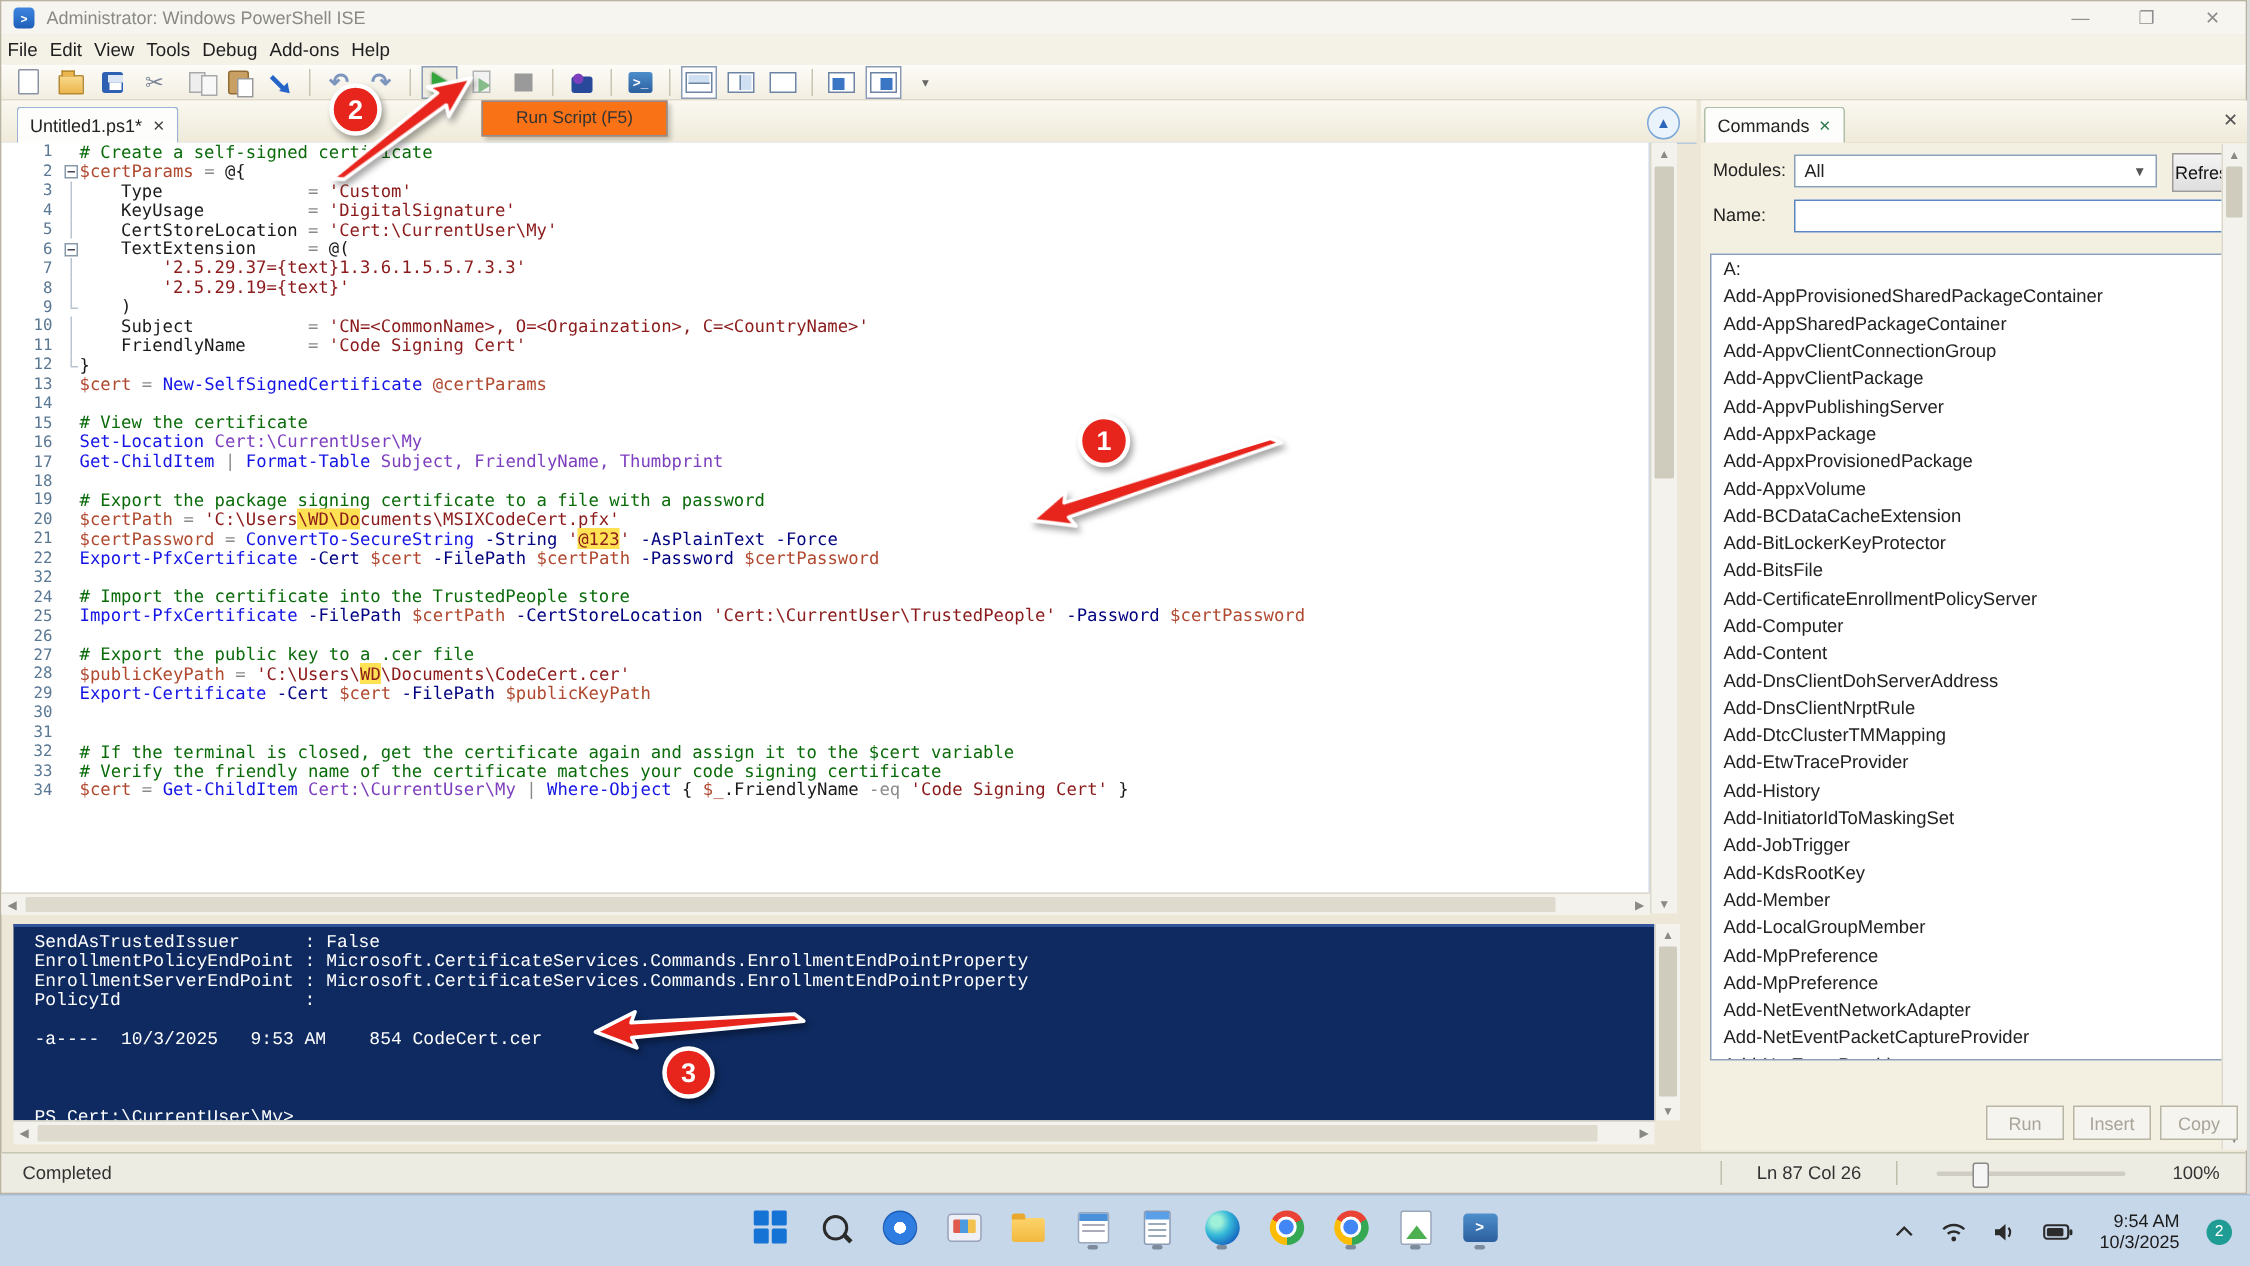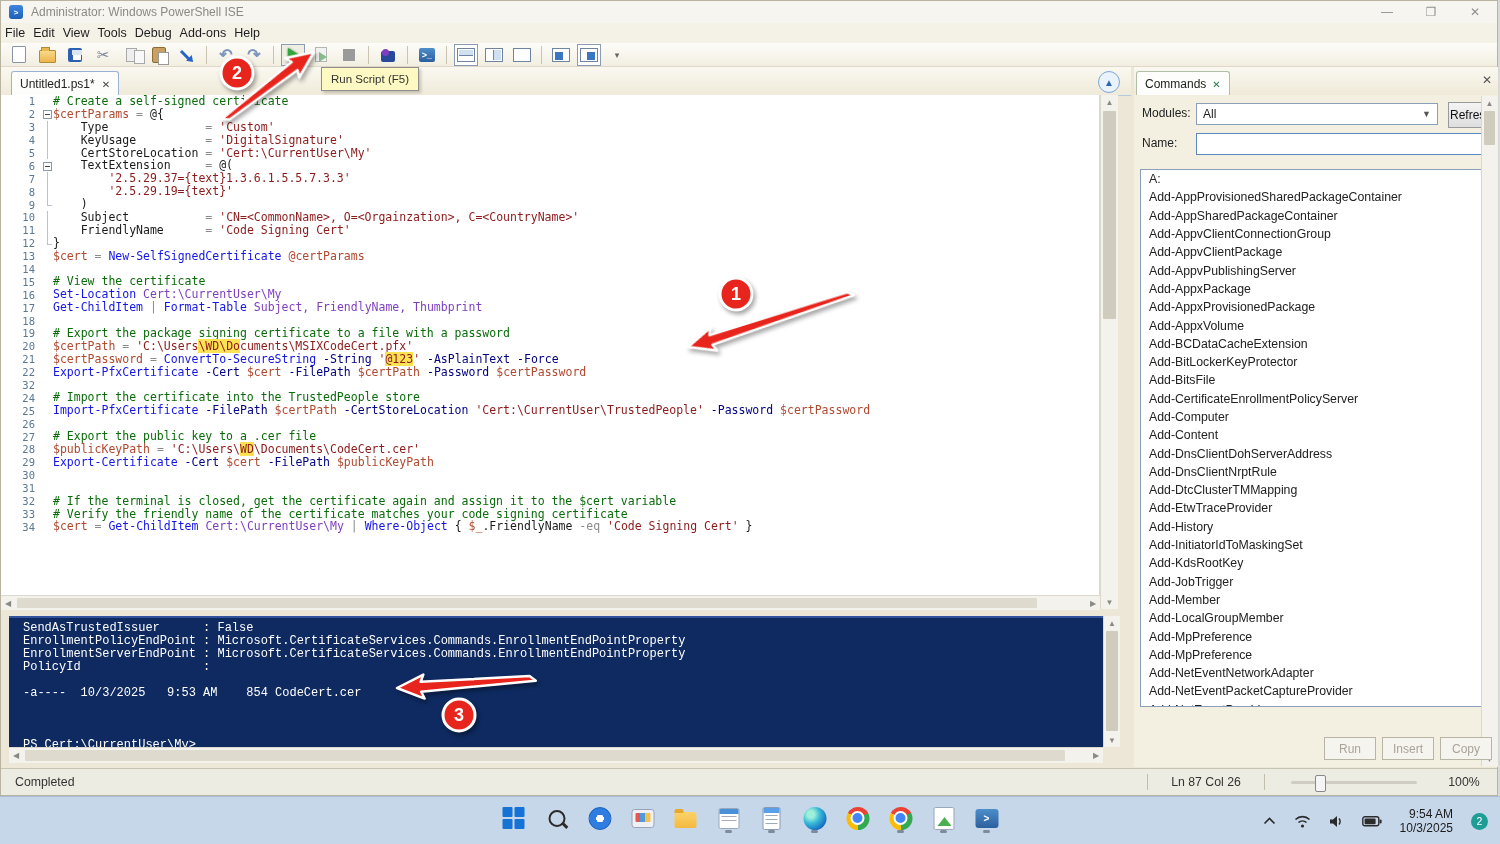--- a/index.html
+++ b/index.html
@@ -127,21 +127,21 @@
   .tk-chrome{width:23px;height:23px;border-radius:50%;background:conic-gradient(from -60deg,#ea4335 0 120deg,#34a853 0 240deg,#fbbc05 0 360deg);position:relative;}
   .tk-chrome:after{content:"";position:absolute;left:6.5px;top:6.5px;width:10px;height:10px;border-radius:50%;background:#4285f4;border:2px solid #fff;box-sizing:content-box;margin:-2px;}
   .tk-image{width:21px;height:23px;background:#fff;border:1px solid #9aa6ba;border-radius:2px;box-sizing:border-box;position:relative;}
   .tk-image:after{content:"";position:absolute;left:3px;bottom:3px;border-left:7px solid transparent;border-right:7px solid transparent;border-bottom:9px solid #4caf50;}
   .tk-ps{width:23px;height:19px;border-radius:3px;background:linear-gradient(#4d8ecb,#2c5f9e);color:#fff;font-size:10px;font-weight:bold;display:flex;align-items:center;justify-content:center;}
   #tray{position:absolute;right:12px;top:0;height:48px;display:flex;align-items:center;gap:18px;}
   .tray-ic{color:#2b2b2b;display:flex;align-items:center;}
   #clock{text-align:right;font-size:12px;color:#1b1b1b;line-height:14px;}
   #badge{width:17px;height:17px;border-radius:50%;background:#1f9d94;color:#fff;font-size:10.5px;display:flex;align-items:center;justify-content:center;}
   
-  #tooltip{position:absolute;left:321px;top:67px;height:22px;padding:0 9px;background:#fef9c3;border:1px solid #8e8e8e;font-size:11.5px;color:#333;display:flex;align-items:center;box-shadow:2px 2px 3px rgba(0,0,0,.2);z-index:40;}
+  #tooltip{position:absolute;left:321px;top:67px;height:22px;padding:0 22px;background:#f97316;border:1px solid #8e8e8e;font-size:11.5px;color:#333;display:flex;align-items:center;box-shadow:2px 2px 3px rgba(0,0,0,.2);z-index:40;}
   #annot{position:absolute;left:0;top:0;width:1500px;height:844px;pointer-events:none;z-index:50;}
   .arrow{fill:#e8251d;stroke:#fff;stroke-width:2.5;stroke-linejoin:round;}
   .badge-c{fill:#e8251d;stroke:#fff;stroke-width:3;}
   .badge-t{fill:#fff;font-size:18px;font-weight:bold;font-family:"Liberation Sans",sans-serif;text-anchor:middle;}
 </style>
 </head>
 <body>
 
 <div id="app">
 
@@ -483,22 +483,22 @@
           <div class="cmd-item">Add-BitsFile</div>
           <div class="cmd-item">Add-CertificateEnrollmentPolicyServer</div>
           <div class="cmd-item">Add-Computer</div>
           <div class="cmd-item">Add-Content</div>
           <div class="cmd-item">Add-DnsClientDohServerAddress</div>
           <div class="cmd-item">Add-DnsClientNrptRule</div>
           <div class="cmd-item">Add-DtcClusterTMMapping</div>
           <div class="cmd-item">Add-EtwTraceProvider</div>
           <div class="cmd-item">Add-History</div>
           <div class="cmd-item">Add-InitiatorIdToMaskingSet</div>
+          <div class="cmd-item">Add-JobTrigger</div>
           <div class="cmd-item">Add-KdsRootKey</div>
-          <div class="cmd-item">Add-JobTrigger</div>
           <div class="cmd-item">Add-Member</div>
           <div class="cmd-item">Add-LocalGroupMember</div>
           <div class="cmd-item">Add-MpPreference</div>
           <div class="cmd-item">Add-MpPreference</div>
           <div class="cmd-item">Add-NetEventNetworkAdapter</div>
           <div class="cmd-item">Add-NetEventPacketCaptureProvider</div>
           <div class="cmd-item">Add-NetEventProvider</div>
         </div>
       <div class="sb-v" id="cmd-list-sb">
         <div class="sb-arrow" style="top:0;">▲</div>

